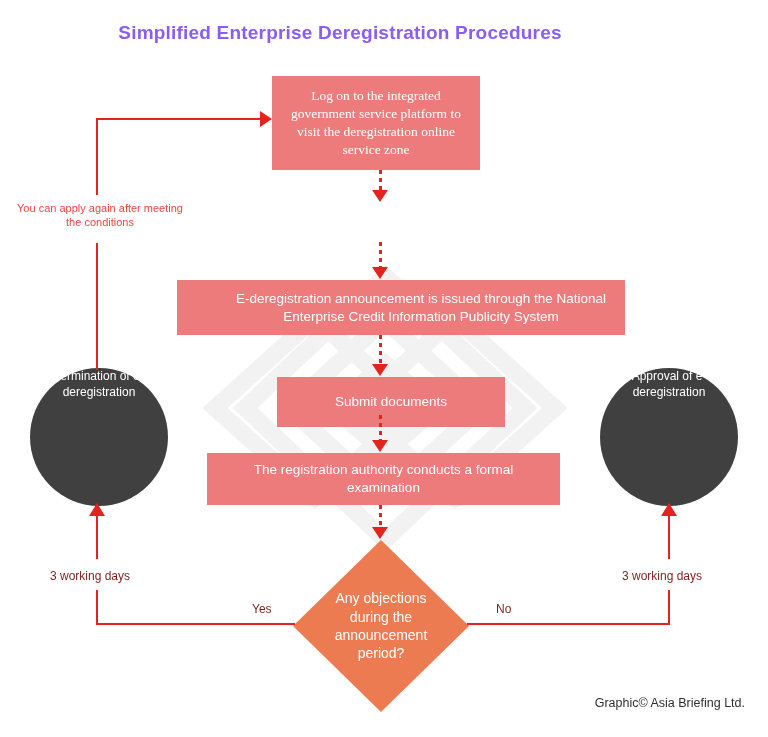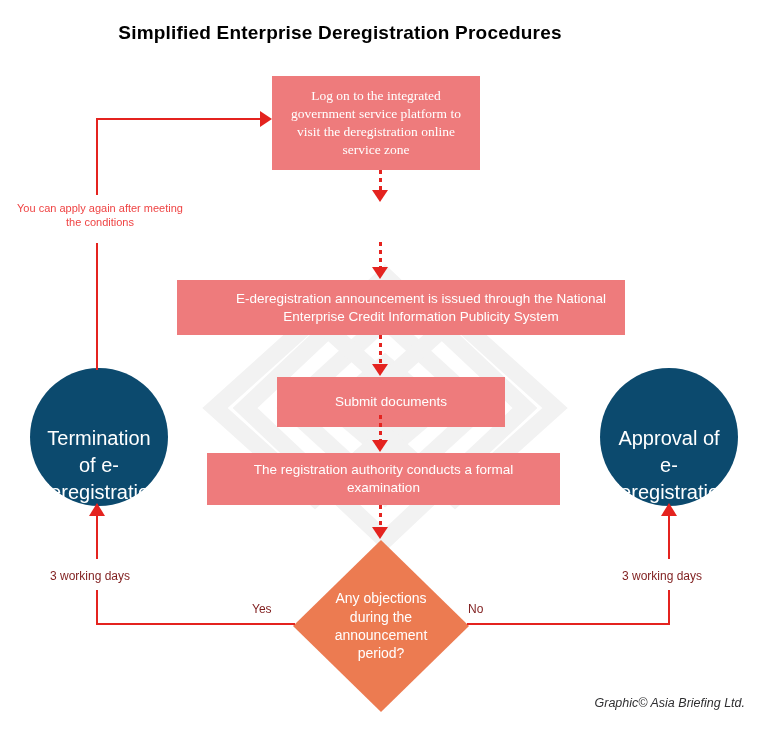--- a/index.html
+++ b/index.html
@@ -1,36 +1,36 @@
 <!DOCTYPE html>
 <html><head>
 <meta charset="utf-8">
 <style>
   html,body{margin:0;padding:0;background:#ffffff;}
   body{font-family:"Liberation Sans", sans-serif;}
   #canvas{position:relative;width:768px;height:737px;background:#ffffff;overflow:hidden;}
 
   .title{
     position:absolute;left:0;top:22px;width:680px;text-align:center;
-    font-size:19px;letter-spacing:.2px;color:#000000;font-weight:bold;
+    font-size:19px;letter-spacing:.2px;color:#8b5cf6;font-weight:bold;
   }
 
   .wm{position:absolute;left:195px;top:258px;opacity:1;}
 
   .pbox{
     position:absolute;background:#ee7b7c;color:#ffffff;
     display:flex;align-items:center;justify-content:center;text-align:center;
     font-size:13.5px;line-height:1.32;
   }
   .pbox .inner{padding:4px 10px;}
 
   .circle{
     position:absolute;width:138px;height:138px;border-radius:50%;
-    background:#0c4a6e;color:#ffffff;display:flex;align-items:flex-end;justify-content:center;
-    text-align:center;font-size:20px;line-height:1.35;
+    background:#404040;color:#ffffff;display:flex;align-items:flex-start;justify-content:center;
+    text-align:center;font-size:12px;line-height:1.35;
   }
   .circle .inner{width:120px;}
 
   .diamond-wrap{position:absolute;left:293px;top:540px;width:176px;height:172px;}
   .diamond-label{
     position:absolute;left:293px;top:540px;width:176px;height:172px;
     display:flex;align-items:center;justify-content:center;text-align:center;
     color:#ffffff;font-size:14px;line-height:1.32;
   }
   .diamond-label .inner{width:126px;}
@@ -46,21 +46,21 @@
   .arr-up{position:absolute;width:0;height:0;
     border-left:8px solid transparent;border-right:8px solid transparent;border-bottom:13px solid #e4231f;}
   .arr-right{position:absolute;width:0;height:0;
     border-top:8px solid transparent;border-bottom:8px solid transparent;border-left:12px solid #e4231f;}
 
   .note{
     position:absolute;color:#ef4444;font-size:11px;line-height:1.3;text-align:center;
   }
   .edge-label{position:absolute;color:#7f1d1d;font-size:12px;}
   .credit{
-    position:absolute;right:23px;top:696px;color:#2f2f31;font-size:12.5px;font-style:italic;
+    position:absolute;right:23px;top:696px;color:#2f2f31;font-size:12.5px;
     font-family:"Liberation Sans", sans-serif;
   }
 </style>
 </head>
 <body>
 
 <div id="canvas">
 
   <svg class="wm" width="380" height="300" viewBox="0 0 380 300" aria-hidden="true">
     <g fill="none" stroke="#f2f2f2" stroke-width="17">
@@ -132,17 +132,17 @@
   <div class="vline" style="left:96px;top:516px;height:43px;"></div>
   <div class="arr-up" style="left:89px;top:503px;"></div>
   <div class="edge-label" style="left:50px;top:569px;">3 working days</div>
   <div class="edge-label" style="left:252px;top:602px;">Yes</div>
 
   <div class="hline" style="left:467px;top:623px;width:203px;"></div>
   <div class="vline" style="left:668px;top:590px;height:35px;"></div>
   <div class="vline" style="left:668px;top:516px;height:43px;"></div>
   <div class="arr-up" style="left:661px;top:503px;"></div>
   <div class="edge-label" style="left:622px;top:569px;">3 working days</div>
-  <div class="edge-label" style="left:468px;top:602px;">No</div>
+  <div class="edge-label" style="left:496px;top:602px;">No</div>
 
   <div class="credit">Graphic© Asia Briefing Ltd.</div>
 
 </div>
 
 </body></html>

